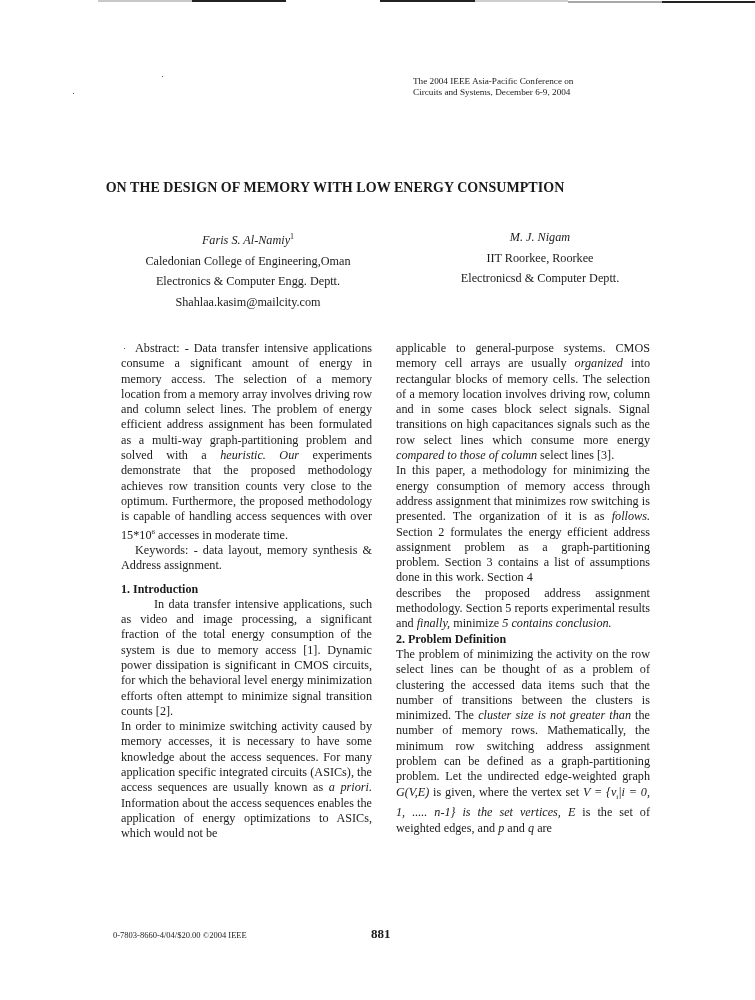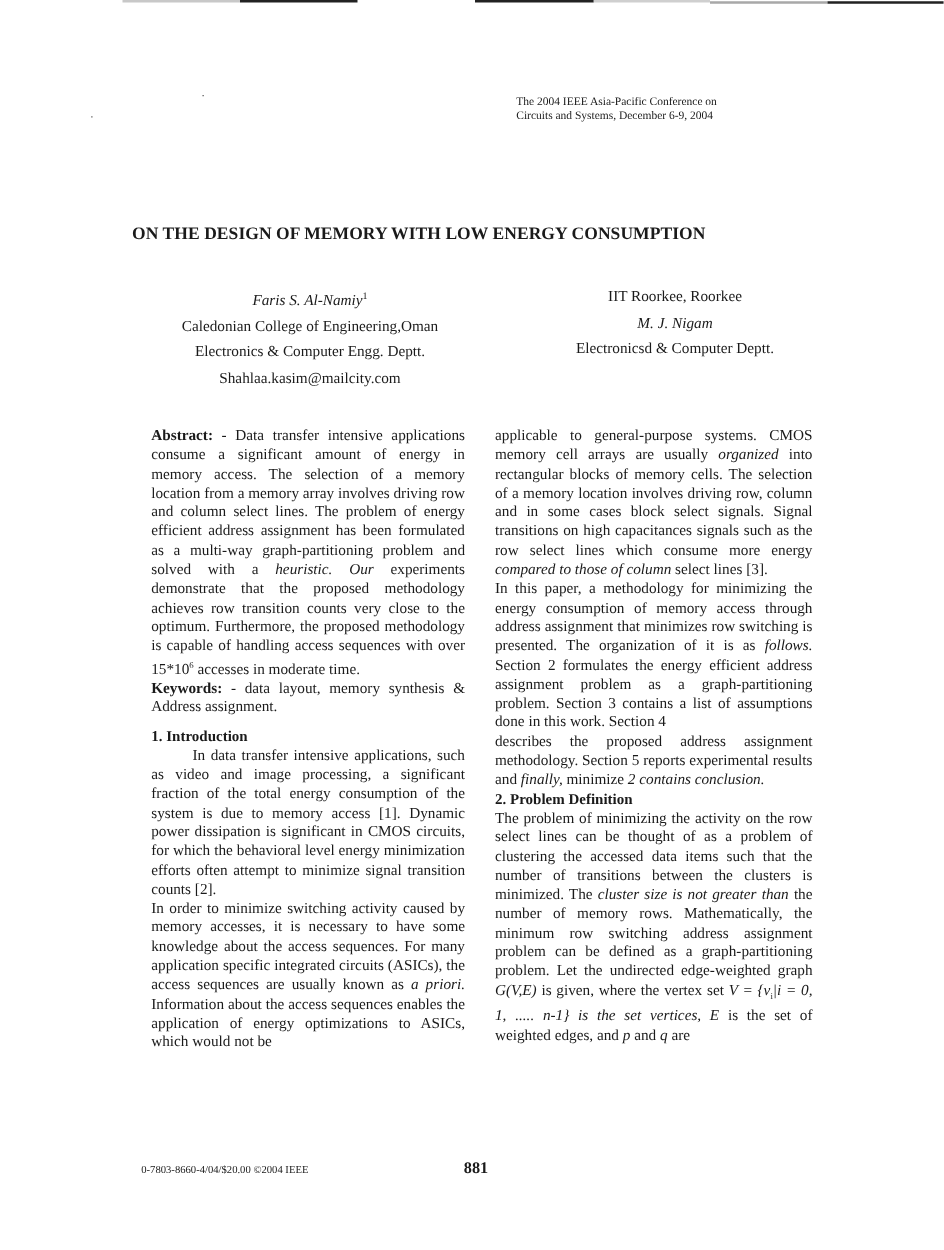--- a/index.html
+++ b/index.html
@@ -9,21 +9,21 @@
   .dot { position: absolute; width: 1px; height: 1px; background: #555; }
   .conf { position: absolute; top: 76px; right: 102px; width: 240px; text-align: left;
           font-size: 9.2px; line-height: 10.5px; }
   .title { position: absolute; top: 180px; left: 0; width: 670px; text-align: center;
            font-weight: bold; font-size: 14px; letter-spacing: 0.05px; }
   .author { position: absolute; top: 227px; text-align: center; font-size: 12.2px; line-height: 20.5px; }
   .author .name { font-style: italic; }
   .author sup { font-size: 8px; }
   .col { position: absolute; top: 341px; font-size: 12.2px; line-height: 15.3px; text-align: justify; }
   .col p { margin: 0; }
-  .col .lbl { font-weight: bold; }
+  .col .lbl { font-weight: normal; margin-left: 14px; }
   .col h3 { margin: 0; font-size: 12px; font-weight: bold; }
   .col .indent { text-indent: 33px; }
   .col .gap { height: 8px; }
   .col i { font-style: italic; }
   .footer-left { position: absolute; top: 930px; left: 113px; font-size: 8.5px; }
   .footer-page { position: absolute; top: 926px; left: 371px; font-size: 13px; font-weight: bold; }
 </style>
 </head>
 <body>
 
@@ -46,36 +46,36 @@
 <div class="title">ON THE DESIGN OF  MEMORY WITH LOW  ENERGY CONSUMPTION</div>
 
 <div class="author" style="left:128px;width:240px;">
   <div><span class="name">Faris S. Al-Namiy</span><sup>1</sup></div>
   <div>Caledonian College of Engineering,Oman</div>
   <div>Electronics &amp; Computer Engg. Deptt.</div>
   <div>Shahlaa.kasim@mailcity.com</div>
 </div>
 
 <div class="author" style="left:420px;width:240px;">
+  <div><span class="name">M. J. Nigam</span></div>
   <div>IIT Roorkee, Roorkee</div>
-  <div><span class="name">M. J. Nigam</span></div>
   <div>Electronicsd &amp; Computer Deptt.</div>
 </div>
 
 <div class="col" style="left:121px;width:251px;">
   <p><span class="lbl">Abstract:</span><span> - Data transfer intensive applications consume a significant amount of energy in memory access. The selection of a memory location from a memory array involves driving row and column select lines. The problem of energy efficient address assignment has been formulated as a multi-way graph-partitioning problem and solved with a </span><i>heuristic. Our</i><span> experiments demonstrate that the proposed methodology achieves row transition counts very close to the optimum. Furthermore, the proposed methodology is capable of handling access sequences with over 15*10</span><sup style="font-size:7px">6</sup><span> accesses in moderate time.</span></p>
   <p><span class="lbl">Keywords:</span><span> - data layout, memory synthesis &amp; Address assignment.</span></p>
   <div class="gap"></div>
   <h3>1. Introduction</h3>
   <p class="indent">In data transfer intensive applications, such as video and image processing, a significant fraction of the total energy consumption of the system is due to memory access [1].  Dynamic power dissipation is significant in CMOS circuits, for which the behavioral level energy minimization efforts often attempt to minimize signal transition counts [2].</p>
   <p><span>In order to minimize switching activity caused by memory accesses, it is necessary to have some knowledge about the access sequences. For many application specific integrated circuits (ASICs), the access sequences are usually known as </span><i>a priori.</i><span> Information about the access sequences enables the application of energy optimizations to ASICs, which would not be</span></p>
 </div>
 
 <div class="col" style="left:396px;width:254px;">
   <p><span>applicable to general-purpose systems. CMOS memory cell arrays are usually </span><i>organized</i><span> into rectangular blocks of memory cells. The selection of a memory location involves driving row, column and in some cases block select signals. Signal transitions on high capacitances signals such as the row  select lines which consume more energy </span><i>compared to those of column</i><span> select lines [3].</span></p>
   <p><span> In this paper, a methodology for minimizing the energy consumption of  memory access through address assignment that minimizes row switching is presented. The organization of it is as </span><i>follows.</i><span> Section 2 formulates the energy efficient address assignment problem as a graph-partitioning problem. Section 3 contains a list of assumptions done in this work. Section 4</span></p>
-  <p><span>describes the proposed address assignment methodology. Section 5 reports experimental results and  </span><i>finally,</i><span> minimize </span><i>2 contains conclusion.</i></p>
+  <p><span>describes the proposed address assignment methodology. Section 5 reports experimental results and  </span><i>finally,</i><span> minimize </span><i>5 contains conclusion.</i></p>
   <h3>2.  Problem Definition</h3>
   <p><span>The problem of minimizing the activity on the row select lines can be thought of as a problem of clustering the accessed data items such that the number of transitions between the clusters is minimized. The </span><i>cluster size is not greater than</i><span> the number of memory rows. Mathematically, the minimum row switching address assignment problem can be defined as a graph-partitioning problem.    Let the undirected edge-weighted graph </span><i>G(V,E)</i><span> is given, where the vertex set </span><i>V = {v</i><sub style="font-size:7px">i</sub><i>|i = 0, 1, .....    n-1} is the set vertices, E</i><span> is the set of weighted edges, and </span><i>p</i><span> and </span><i>q</i><span> are</span></p>
 </div>
 
 <div class="footer-left">0-7803-8660-4/04/$20.00 ©2004 IEEE</div>
 <div class="footer-page">881</div>
 
 </body></html>

